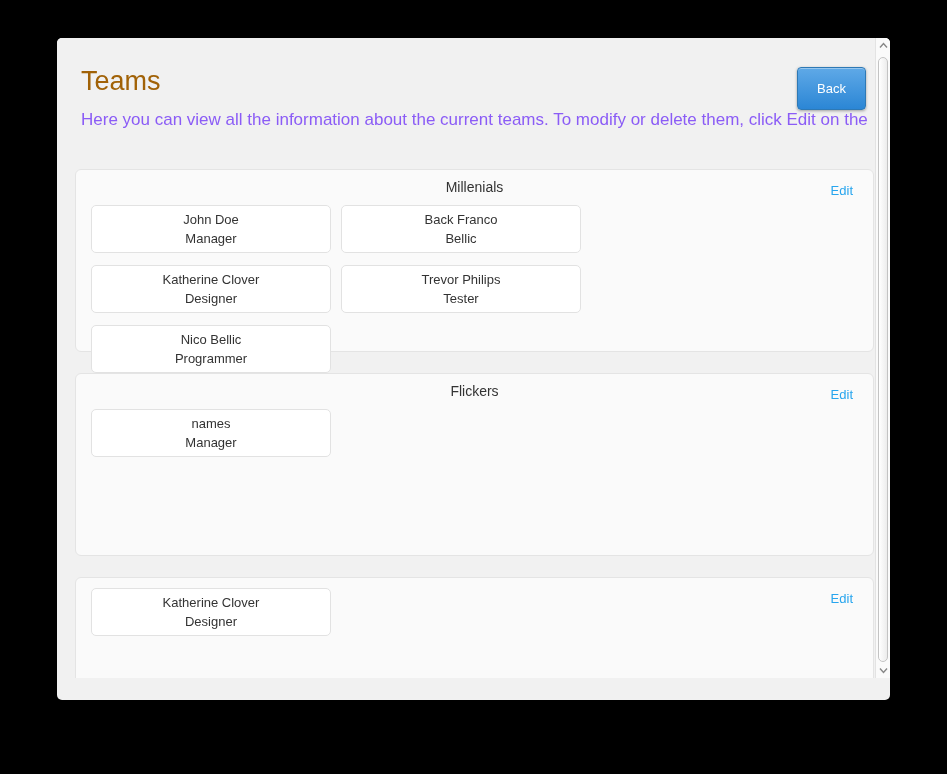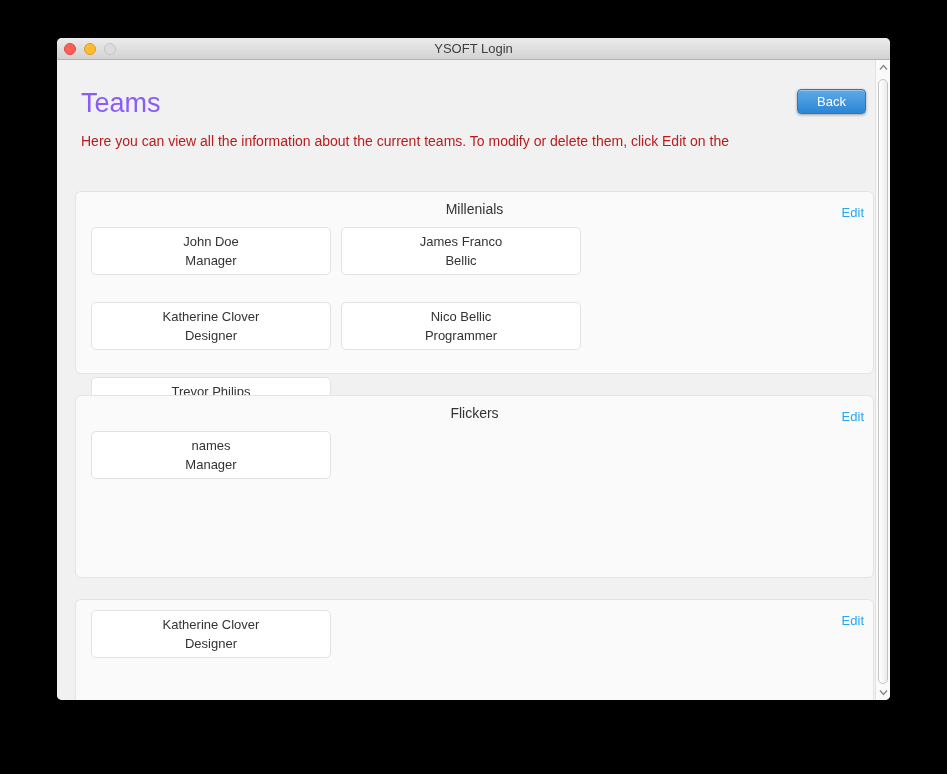--- a/index.html
+++ b/index.html
@@ -23,43 +23,43 @@
   }
   .traffic { position:absolute; left:7px; top:5px; display:flex; gap:8px; }
   .light { width:12px; height:12px; border-radius:50%; }
   .light-close { background:#ff5f57; border:1px solid #e2463d; }
   .light-min   { background:#febc2e; border:1px solid #d89b22; }
   .light-zoom  { background:#dcdcdc; border:1px solid #c3c3c3; }
 
   
   .content { position:relative; height:640px; overflow:hidden; background:#f1f1f1; }
 
-  .page-title { margin:28px 0 0 24px; font-size:27px; font-weight:400; color:#8b5cf6; }
-  .page-desc  { margin:13px 0 0 24px; font-size:14px; line-height:19px; color:#b91c1c; }
+  .page-title { margin:28px 0 0 24px; font-size:27px; font-weight:400; color:#a16207; }
+  .page-desc  { margin:13px 0 0 24px; font-size:17px; line-height:19px; color:#8b5cf6; }
 
   .back-button {
-    position:absolute; top:29px; right:24px; width:69px; height:25px;
+    position:absolute; top:29px; right:24px; width:69px; height:43px;
     font-family:"Liberation Sans",sans-serif; font-size:13px; color:#fff;
     background:linear-gradient(#5fa9e7,#2b86d5);
     border:1px solid #2e79b5; border-radius:4px;
     box-shadow:0 1px 3px rgba(0,0,0,.35), inset 0 1px 0 rgba(255,255,255,.35);
     cursor:pointer;
   }
 
   .teams { margin:40px 16px 0 18px; }
   .team-section {
     position:relative; height:183px; margin-bottom:21px;
     background:#fafafa; border:1px solid #e4e4e4; border-radius:6px;
   }
   .team-title { padding-top:9px; text-align:center; font-size:14px; font-weight:400; color:#333; }
   .edit-link {
-    position:absolute; top:13px; right:9px;
+    position:absolute; top:13px; right:20px;
     font-size:13px; color:#27a5ee; cursor:pointer; text-decoration:none;
   }
-  .members { display:flex; flex-wrap:wrap; gap:27px 10px; padding:10px 44px 0 15px; }
+  .members { display:flex; flex-wrap:wrap; gap:12px 10px; padding:10px 44px 0 15px; }
   .member-card {
     width:240px; height:48px; background:#fff;
     border:1px solid #e2e2e2; border-radius:5px;
     display:flex; flex-direction:column; justify-content:space-between; align-items:center;
     padding:6px 4px; font-size:13px; color:#333; cursor:pointer;
   }
 
   
   .scrollbar {
     position:absolute; right:0; top:0; width:15px; height:640px;
@@ -74,62 +74,54 @@
   .sb-arrow { position:absolute; left:3px; width:9px; height:7px; cursor:pointer; }
   .sb-up { top:4px; }
   .sb-down { bottom:4px; }
   .sb-arrow svg { display:block; }
 </style>
 </head>
 <body>
 
 <div class="window">
 
-  <div class="titlebar">
-    <div class="traffic">
-      <span class="light light-close"></span>
-      <span class="light light-min"></span>
-      <span class="light light-zoom"></span>
-    </div>
-    <div class="titlebar-title">YSOFT Login</div>
-  </div>
 
   <div class="content">
 
     <h1 class="page-title">Teams</h1>
 
     <button class="back-button">Back</button>
 
     <p class="page-desc"><span>Here you can view all the information about the current teams. To modify or delete them, click Edit on the</span><br></p>
 
     <div class="teams">
 
       <section class="team-section">
         <h2 class="team-title">Millenials</h2>
         <a class="edit-link">Edit</a>
         <div class="members">
           <div class="member-card">
             <span>John Doe</span>
             <span>Manager</span>
           </div>
           <div class="member-card">
-            <span>James Franco</span>
+            <span>Back Franco</span>
             <span>Bellic</span>
           </div>
           <div class="member-card">
             <span>Katherine Clover</span>
             <span>Designer</span>
           </div>
           <div class="member-card">
+            <span>Trevor Philips</span>
+            <span>Tester</span>
+          </div>
+          <div class="member-card">
             <span>Nico Bellic</span>
             <span>Programmer</span>
-          </div>
-          <div class="member-card">
-            <span>Trevor Philips</span>
-            <span>Tester</span>
           </div>
         </div>
       </section>
 
       <section class="team-section">
         <h2 class="team-title">Flickers</h2>
         <a class="edit-link">Edit</a>
         <div class="members">
           <div class="member-card">
             <span>names</span>

